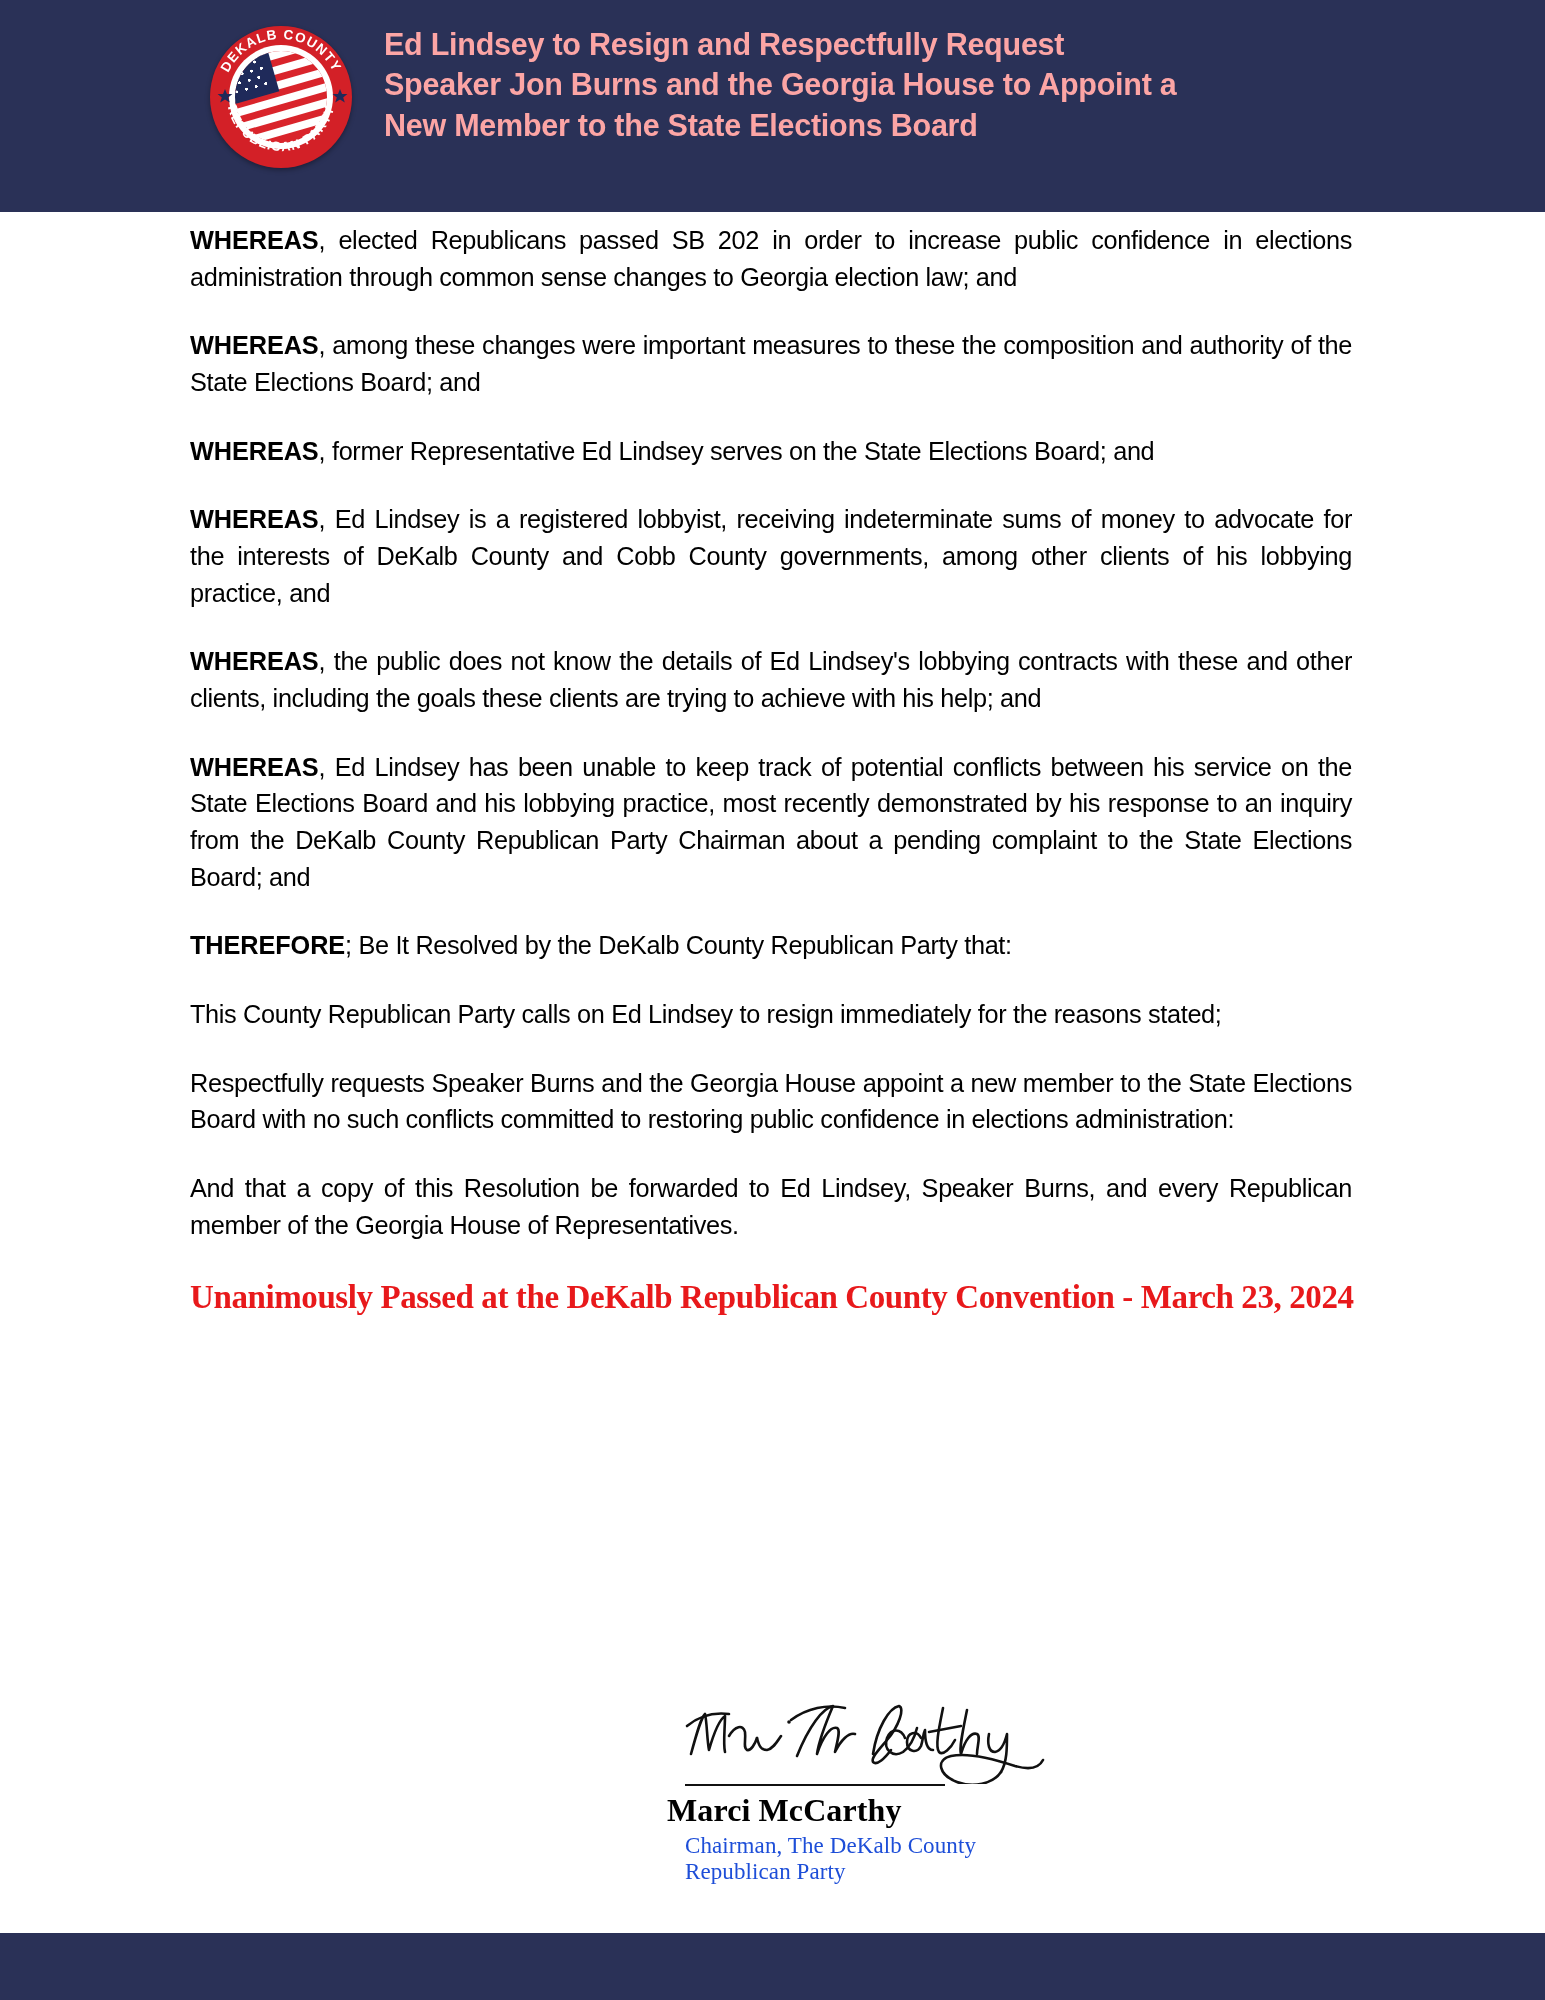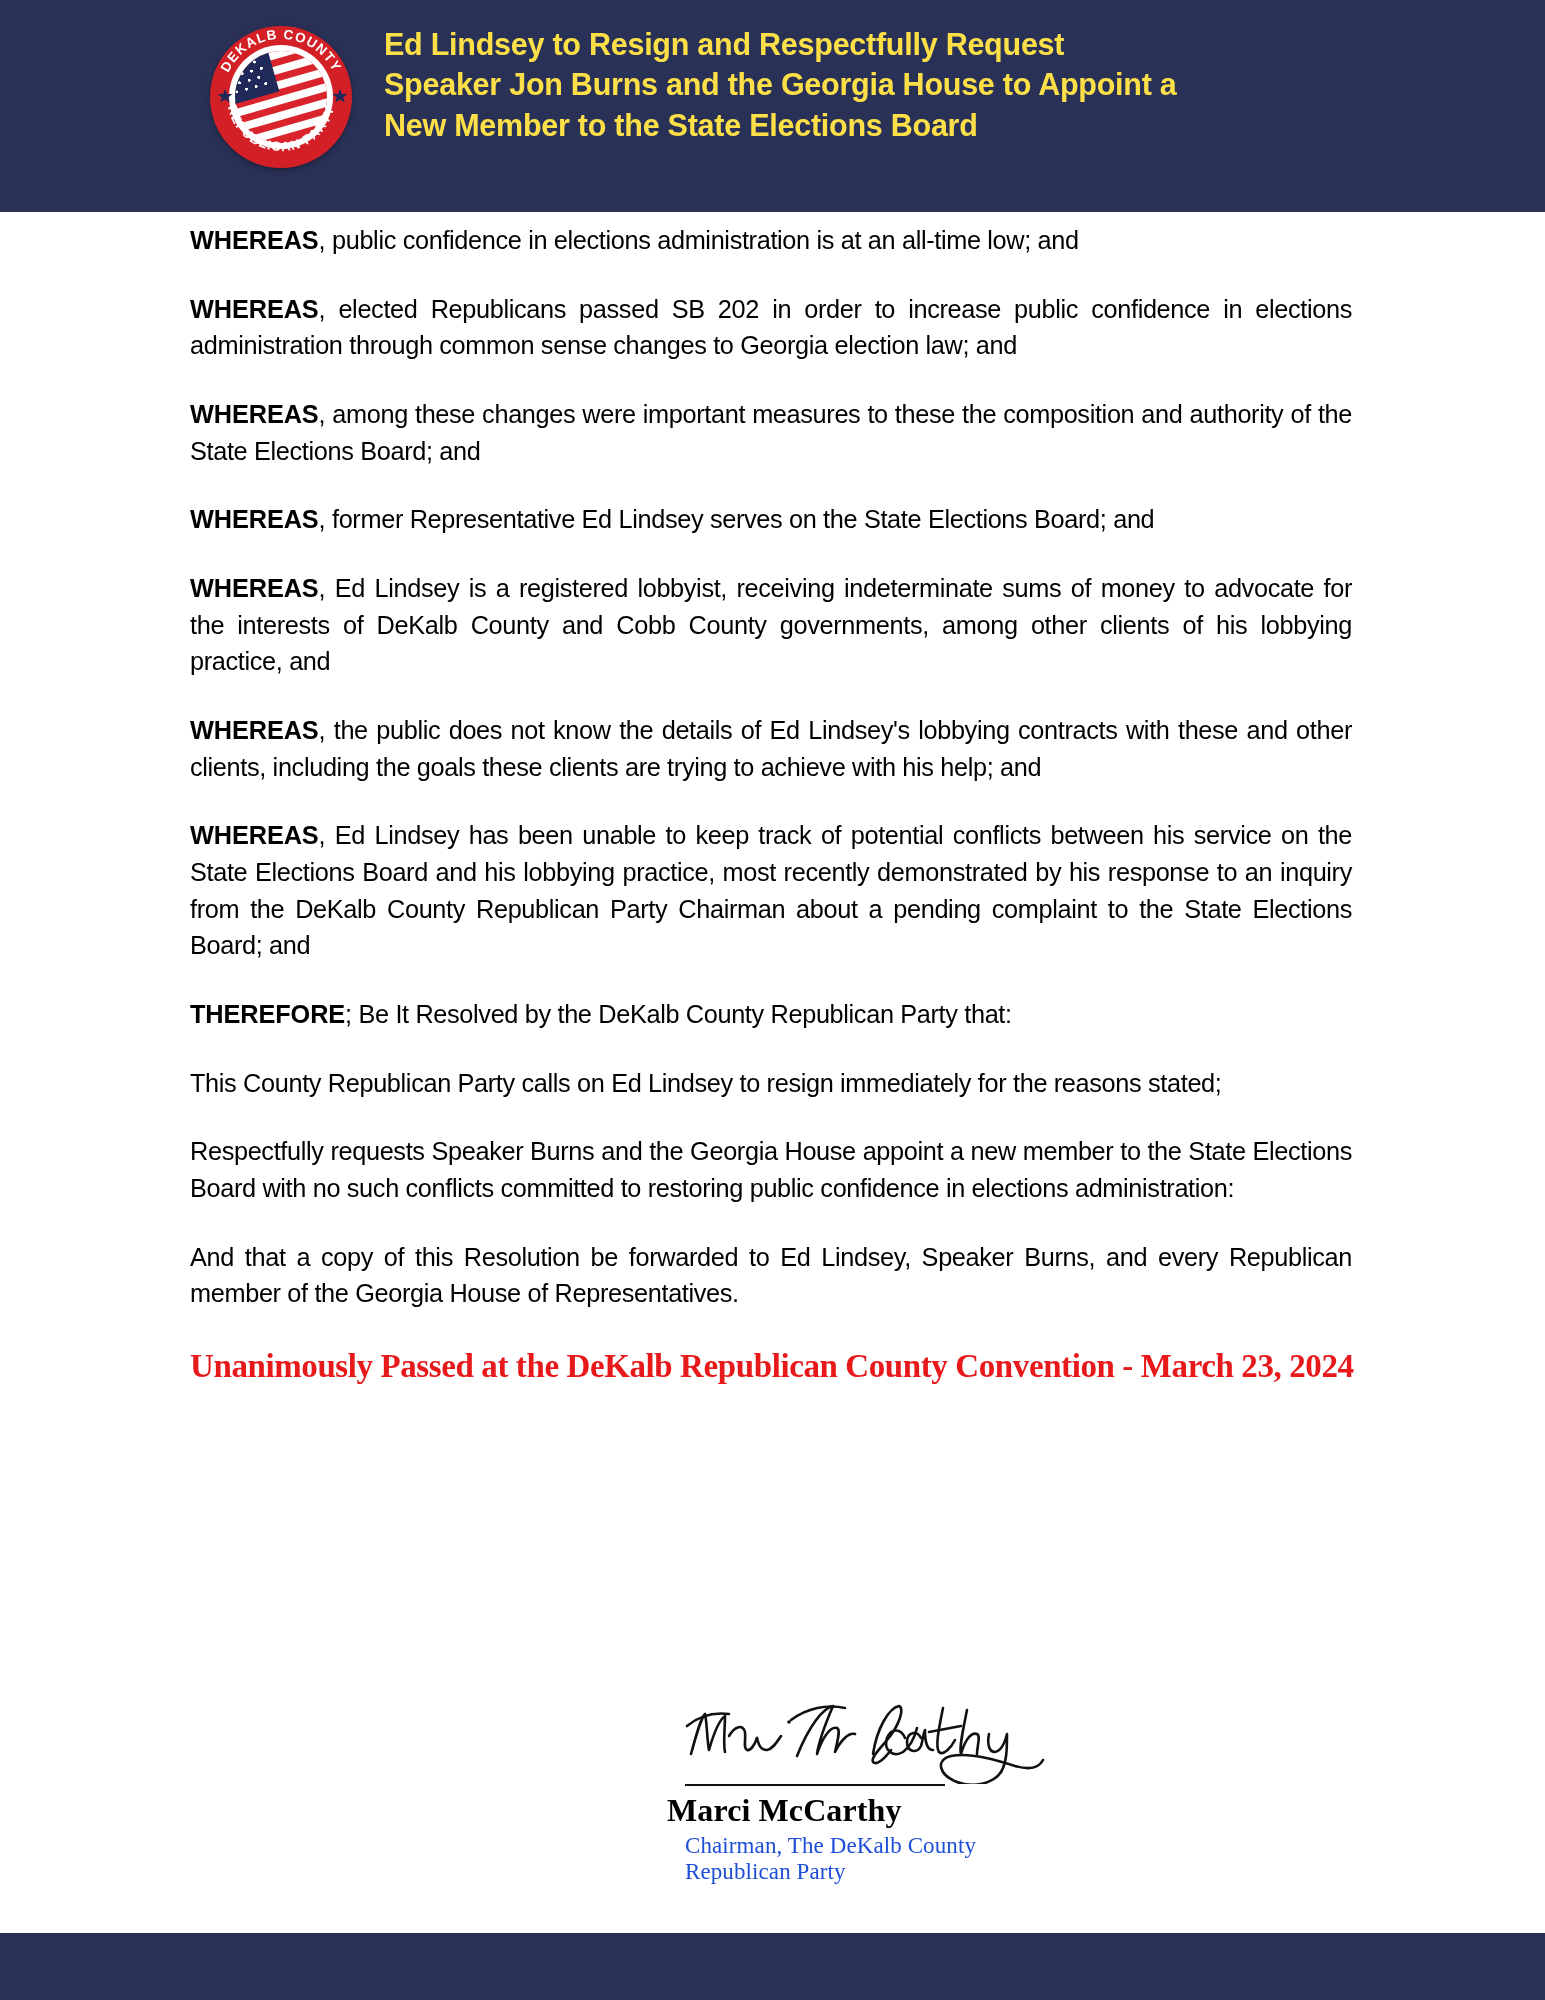--- a/index.html
+++ b/index.html
@@ -135,21 +135,21 @@
   .title-script {
     color: #ffffff;
     font-family: "Liberation Serif", serif;
     font-size: 30px;
     letter-spacing: 0.2px;
     margin: 0 0 4px 0;
     line-height: 1.12;
     font-weight: 400;
   }
   .title-main {
-    color: #fde047;
+    color: #fca5a5;
     font-family: "Liberation Sans", sans-serif;
     font-weight: bold;
     font-size: 30.5px;
     line-height: 1.32;
     letter-spacing: -0.25px;
     margin: 0;
   }
   .title-main .tline { display: block; white-space: nowrap; }
 
   
@@ -272,21 +272,20 @@
       <h1 class="title-main">
         <span class="tline">Ed Lindsey to Resign and Respectfully Request</span>
         <span class="tline">Speaker Jon Burns and the Georgia House to Appoint a</span>
         <span class="tline">New Member to the State Elections Board</span>
       </h1>
     </div>
   </div>
 
   <div class="content">
 
-    <p class="para"><span class="lead">WHEREAS</span><span>, public confidence in elections administration is at an all-time low; and</span></p>
 
     <p class="para"><span class="lead">WHEREAS</span><span>, elected Republicans passed SB 202 in order to increase public confidence in elections administration through common sense changes to Georgia election law; and</span></p>
 
     <p class="para"><span class="lead">WHEREAS</span><span>, among these changes were important measures to these the composition and authority of the State Elections Board; and</span></p>
 
     <p class="para"><span class="lead">WHEREAS</span><span>, former Representative Ed Lindsey serves on the State Elections Board; and</span></p>
 
     <p class="para"><span class="lead">WHEREAS</span><span>, Ed Lindsey is a registered lobbyist, receiving indeterminate sums of money to advocate for the interests of DeKalb County and Cobb County governments, among other clients of his lobbying practice, and</span></p>
 
     <p class="para"><span class="lead">WHEREAS</span><span>, the public does not know the details of Ed Lindsey's lobbying contracts with these and other clients, including the goals these clients are trying to achieve with his help; and</span></p>

